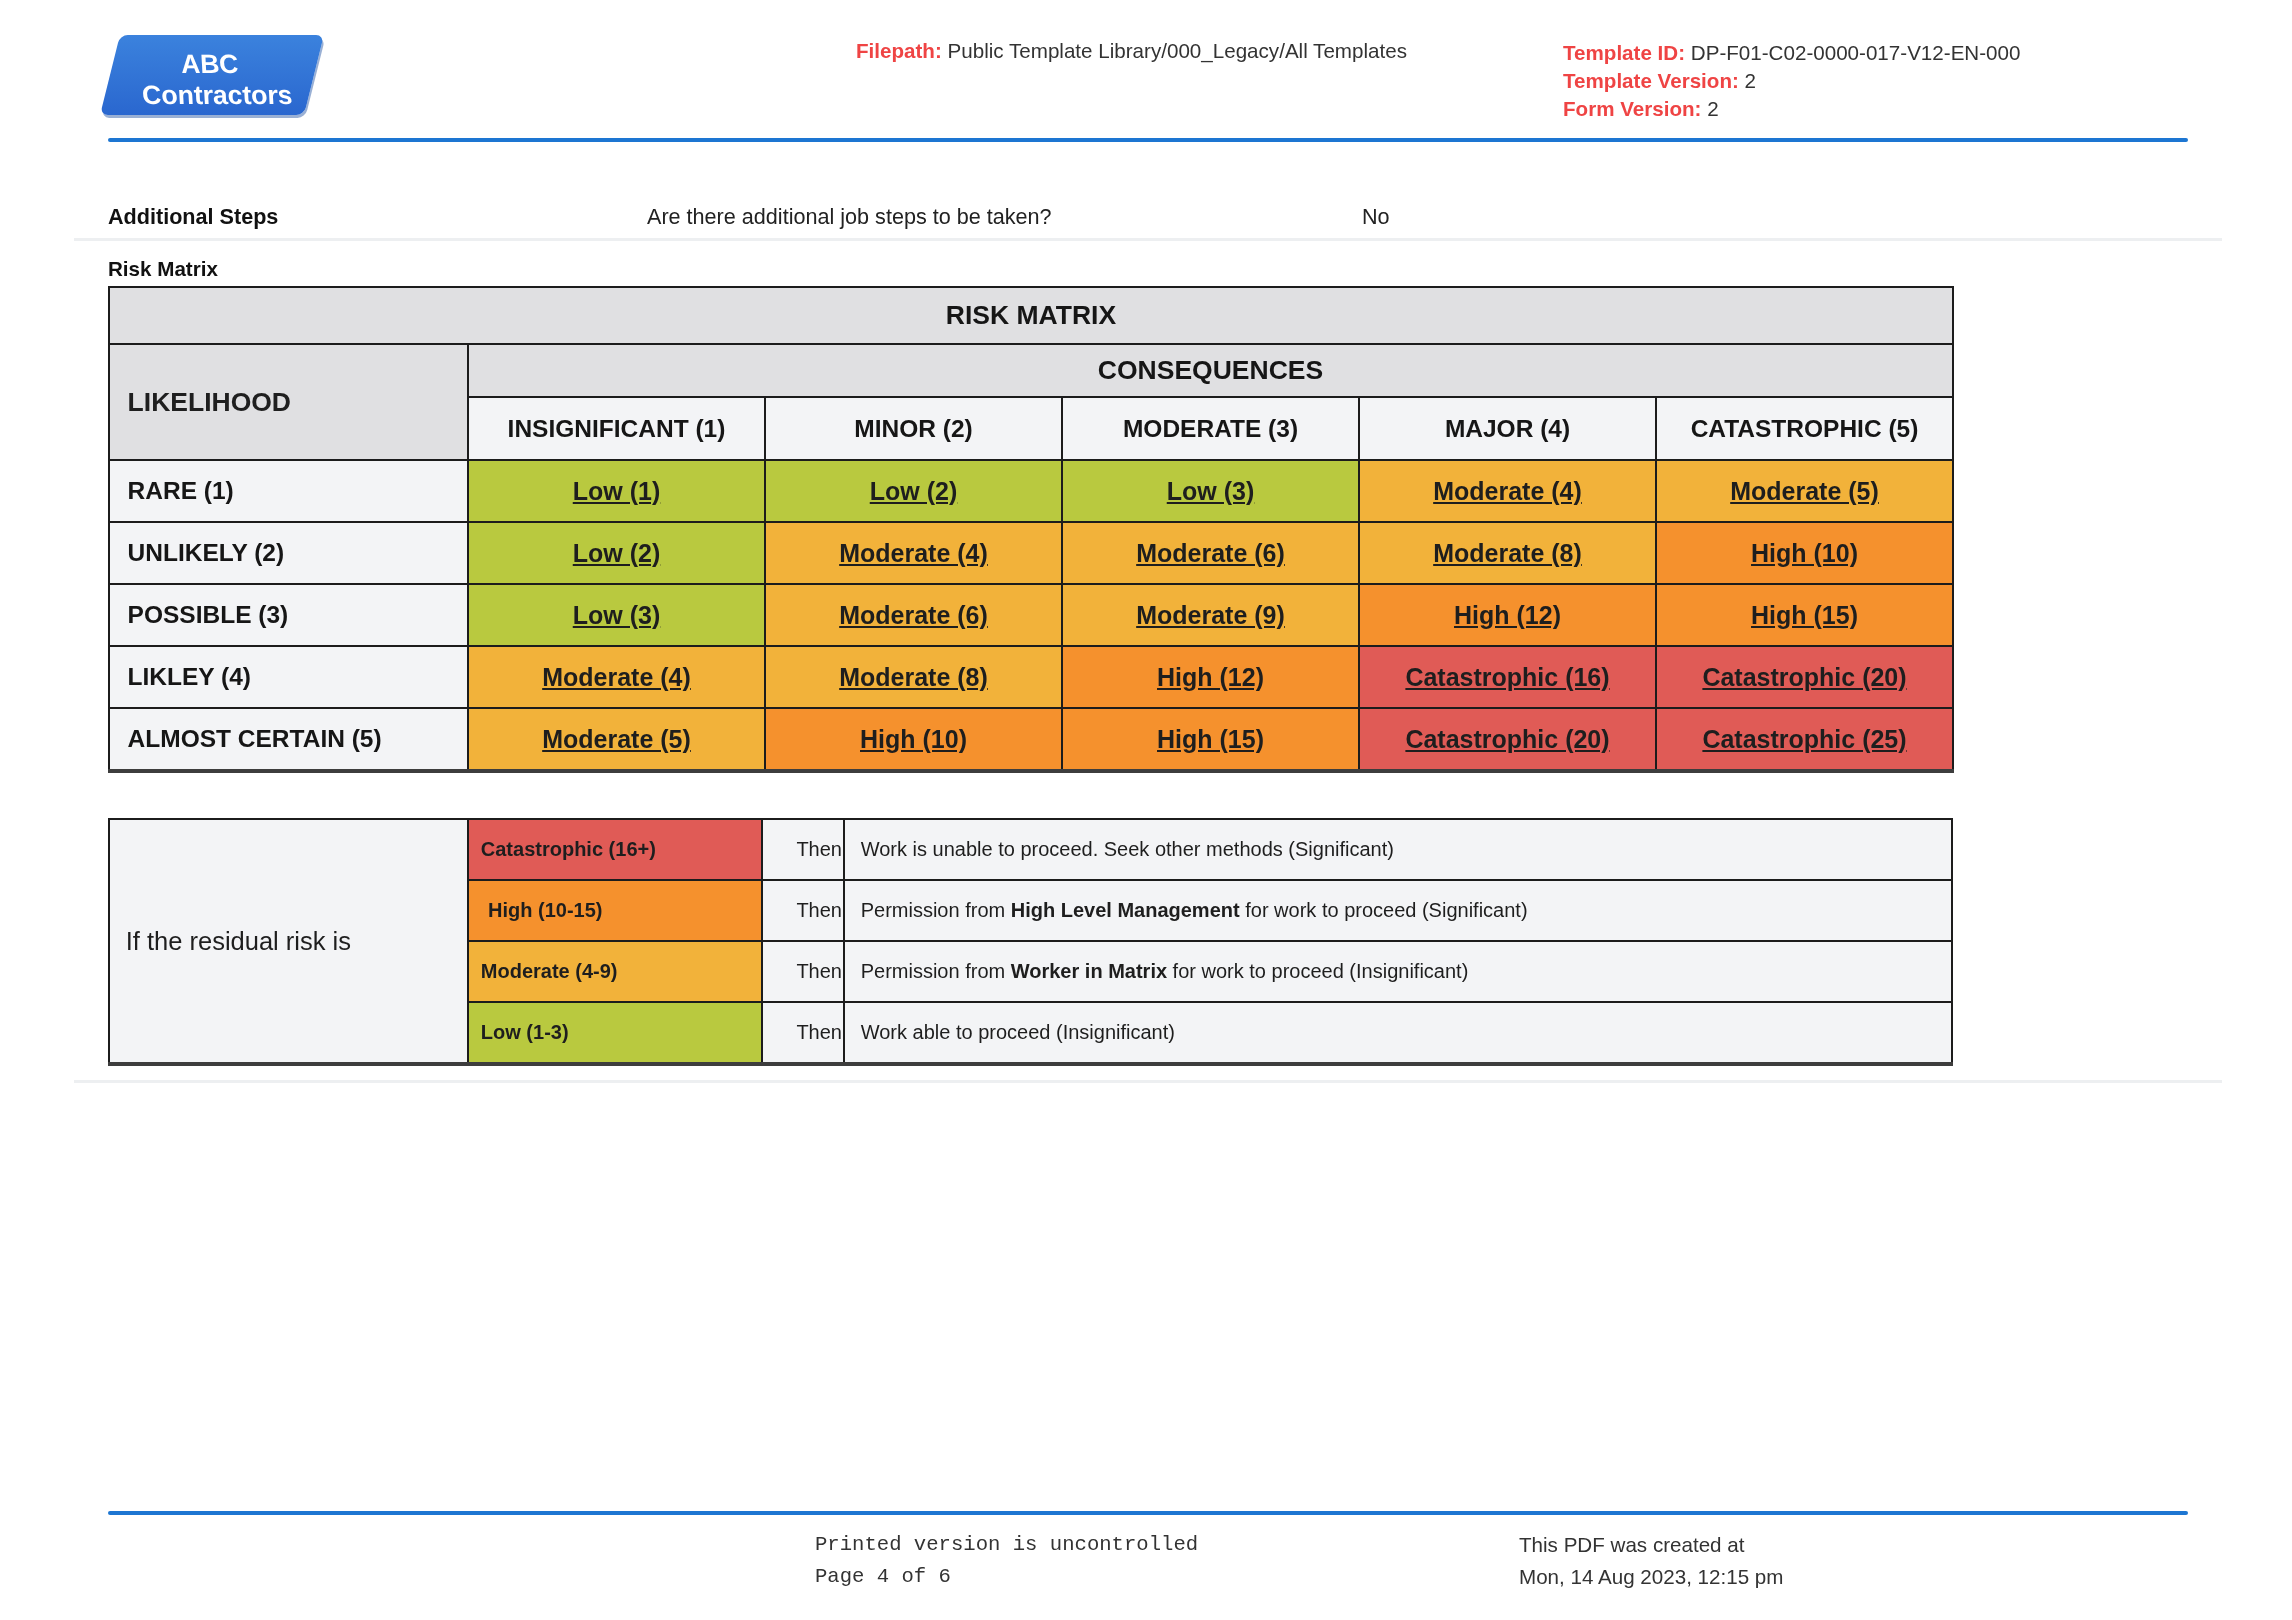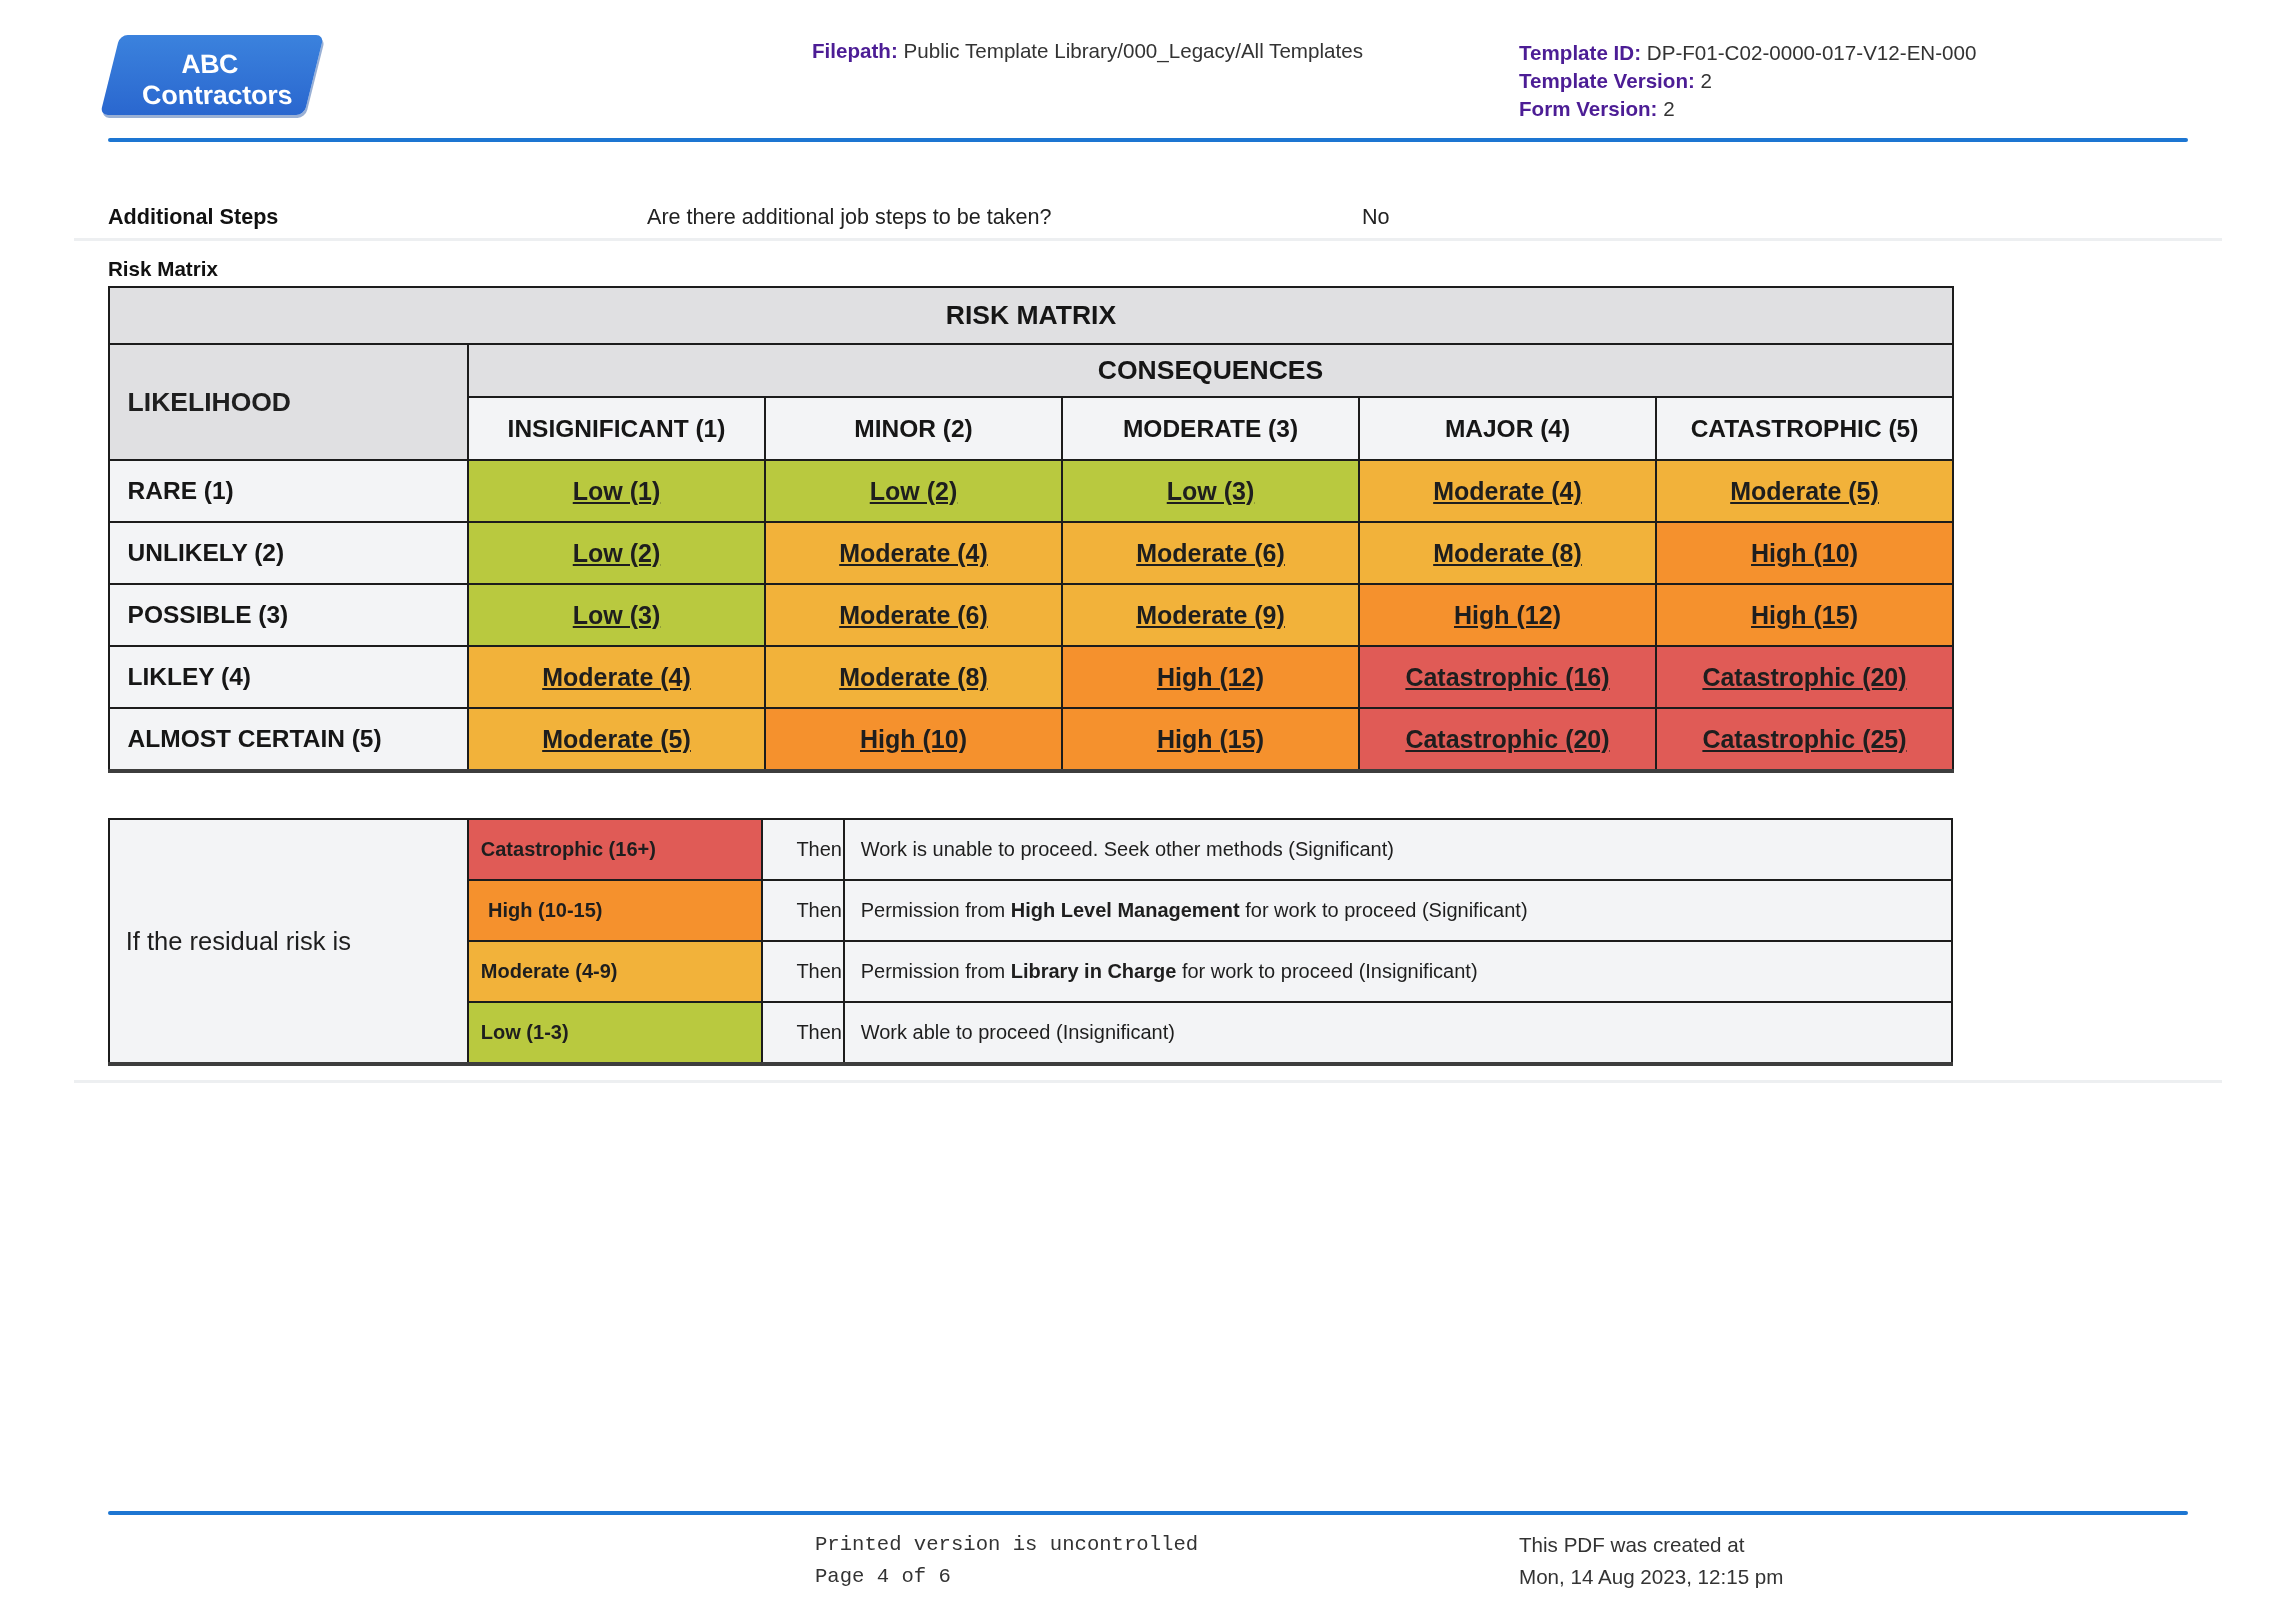--- a/index.html
+++ b/index.html
@@ -11,21 +11,21 @@
   .logo-fold{position:absolute;left:-3.9px;bottom:7.8px;width:59px;height:15.7px;
              background:#1c55a8;transform:skewX(-14deg);border-radius:2.9px;}
   .logo-main{position:absolute;inset:0;background:linear-gradient(180deg,#3b82dd,#2a67cf);
              transform:skewX(-14deg);border-radius:7.8px;box-shadow:2px 2.9px 0 rgba(30,80,160,.45);}
   .logo-inner{position:absolute;inset:0;transform:skewX(14deg);text-align:center;}
   .logo-title{margin-top:13.7px;font-size:26.5px;font-weight:bold;font-style:italic;color:#fff;}
   .logo-sub{margin-top:7.8px;font-size:10.3px;letter-spacing:0.6px;font-weight:bold;color:#fff;}
 
   .filepath{position:absolute;left:812px;top:39px;font-size:20.6px;color:#333;}
   .meta{position:absolute;left:1519px;top:39px;font-size:20.6px;line-height:28px;color:#333;}
-  .blabel{font-weight:bold;color:#4c1d95;}
+  .blabel{font-weight:bold;color:#ef4444;margin-left:44px;}
 
   .rule-blue{position:absolute;height:3.9px;background:#1d76d2;border-radius:2px;}
   .rule-blue.top{left:108px;top:138px;width:2080px;}
   .rule-blue.bottom{left:108px;top:1511px;width:2080px;}
   .rule-grey{position:absolute;height:2.9px;background:#edeff1;}
   .rule-grey.r1{left:74px;top:238px;width:2148px;}
   .rule-grey.r2{left:74px;top:1080px;width:2148px;}
 
   .addsteps-label{position:absolute;left:108px;top:204px;font-size:21.6px;font-weight:bold;color:#111;}
   .addsteps-q{position:absolute;left:647px;top:204px;font-size:21.6px;color:#222;}
@@ -184,21 +184,21 @@
       <td class="outcome"><span>Work is unable to proceed. Seek other methods (Significant)</span><b></b><span></span></td>
     </tr>
     <tr>
       <td class="risk" style="background: rgb(245, 145, 45); padding-left: 19px;">High (10-15)</td>
       <td class="then">Then</td>
       <td class="outcome"><span>Permission from </span><b>High Level Management</b><span> for work to proceed (Significant)</span></td>
     </tr>
     <tr>
       <td class="risk" style="background: rgb(242, 178, 58);">Moderate (4-9)</td>
       <td class="then">Then</td>
-      <td class="outcome"><span>Permission from </span><b>Library in Charge</b><span> for work to proceed (Insignificant)</span></td>
+      <td class="outcome"><span>Permission from </span><b>Worker in Matrix</b><span> for work to proceed (Insignificant)</span></td>
     </tr>
     <tr>
       <td class="risk" style="background: rgb(185, 201, 63);">Low (1-3)</td>
       <td class="then">Then</td>
       <td class="outcome"><span>Work able to proceed (Insignificant)</span><b></b><span></span></td>
     </tr>
   </tbody>
     </table>
 
   <div class="rule-grey r2"></div>

